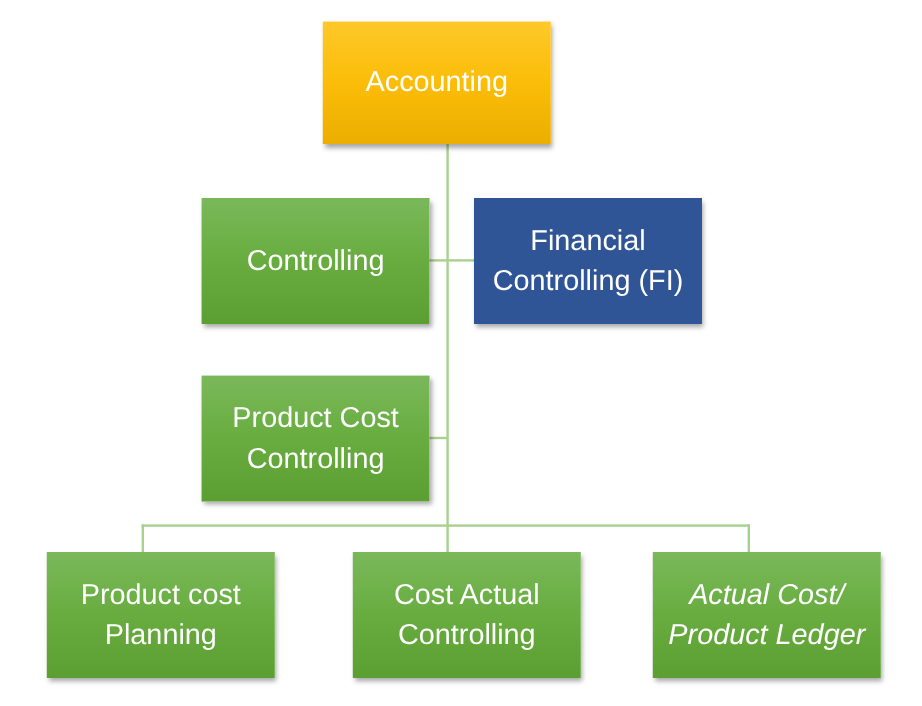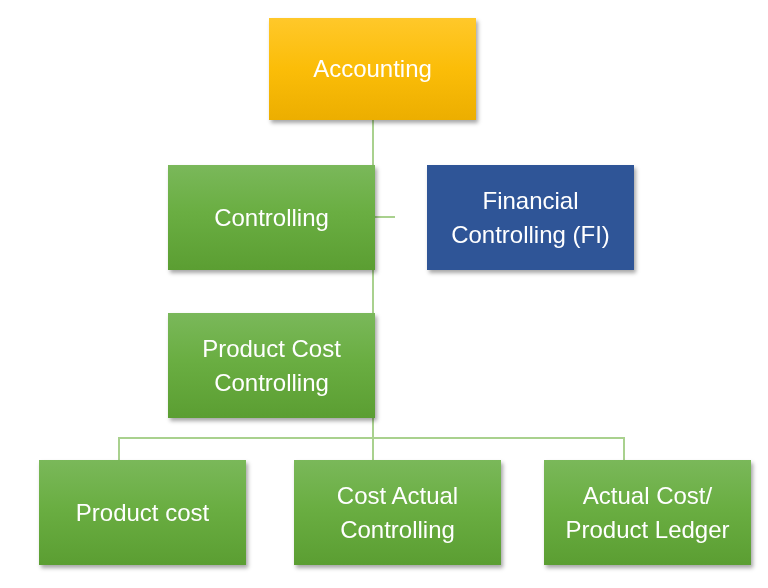--- a/index.html
+++ b/index.html
@@ -1,23 +1,23 @@
 <!DOCTYPE html>
 <html><head>
 <meta charset="utf-8">
 <style>
   html, body { margin:0; padding:0; }
   body { width:768px; height:588px; background:#ffffff; position:relative; overflow:hidden;
          font-family:"Liberation Sans", "DejaVu Sans", sans-serif; }
-  .box { position:absolute; width:207px; height:105px; display:flex; align-items:center; justify-content:center;
+  .box { position:absolute; width:190px; height:105px; display:flex; align-items:center; justify-content:center;
          text-align:center; color:#ffffff; font-size:24px; line-height:34px; box-sizing:border-box;
          box-shadow:2px 3px 4px rgba(0,0,0,0.35); }
   .green { background:linear-gradient(to bottom, #7ab85a 0%, #6aae42 45%, #5b9e32 100%);margin-left:24px; }
   .gold  { background:linear-gradient(to bottom, #ffc82a 0%, #fbbd08 50%, #ecae00 100%); }
-  .blue  { background:#2f5597;margin-left:32px; }
+  .blue  { background:#2f5597; }
   .line { position:absolute; background:#a9d18e; }
 </style>
 </head>
 <body>
 
 <div class="line" style="left:372px; top:120px; width:2px; height:340px;"></div>
 <div class="line" style="left:351px; top:216px; width:44px; height:2px;"></div>
 <div class="line" style="left:351px; top:364px; width:22px; height:2px;"></div>
 <div class="line" style="left:118px; top:437px; width:507px; height:2px;"></div>
 <div class="line" style="left:118px; top:437px; width:2px; height:23px;"></div>
@@ -40,26 +40,27 @@
 <div class="box green" style="left:144px; top:313px;">
   <div>
     <div>Product Cost</div>
     <div>Controlling</div>
   </div>
 </div>
 
 <div class="box green" style="left:15px; top:460px;">
   <div>
     <div>Product cost</div>
+    <div>Planning</div>
   </div>
 </div>
 <div class="box green" style="left:270px; top:460px;">
   <div>
     <div>Cost Actual</div>
     <div>Controlling</div>
   </div>
 </div>
-<div class="box green" style="left:520px; top:460px;">
+<div class="box green" style="left:520px; top:460px;font-style:italic;">
   <div>
     <div>Actual Cost/</div>
     <div>Product Ledger</div>
   </div>
 </div>
 
 </body></html>

